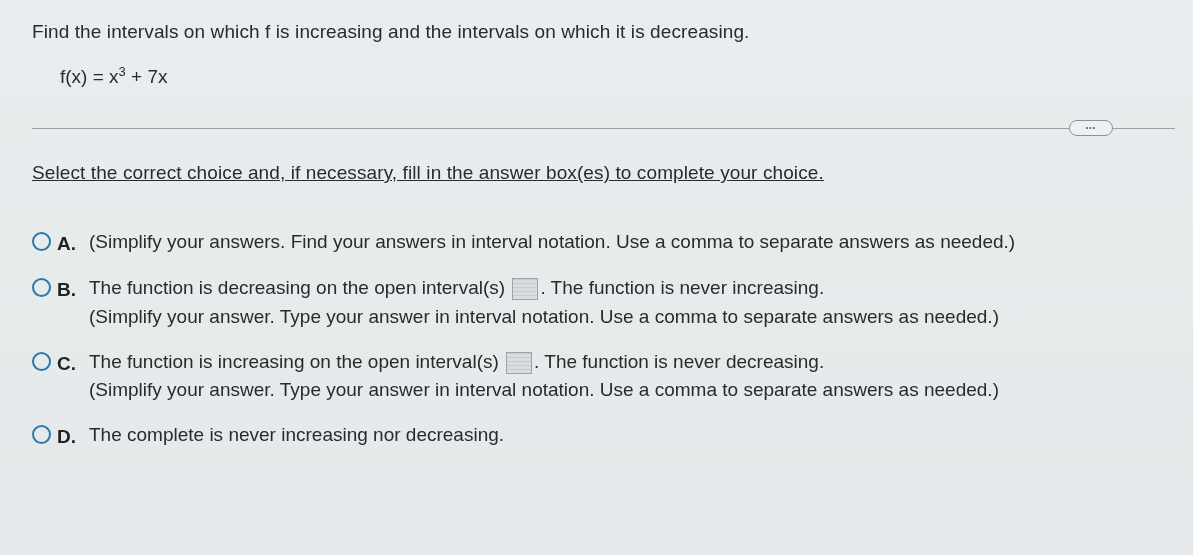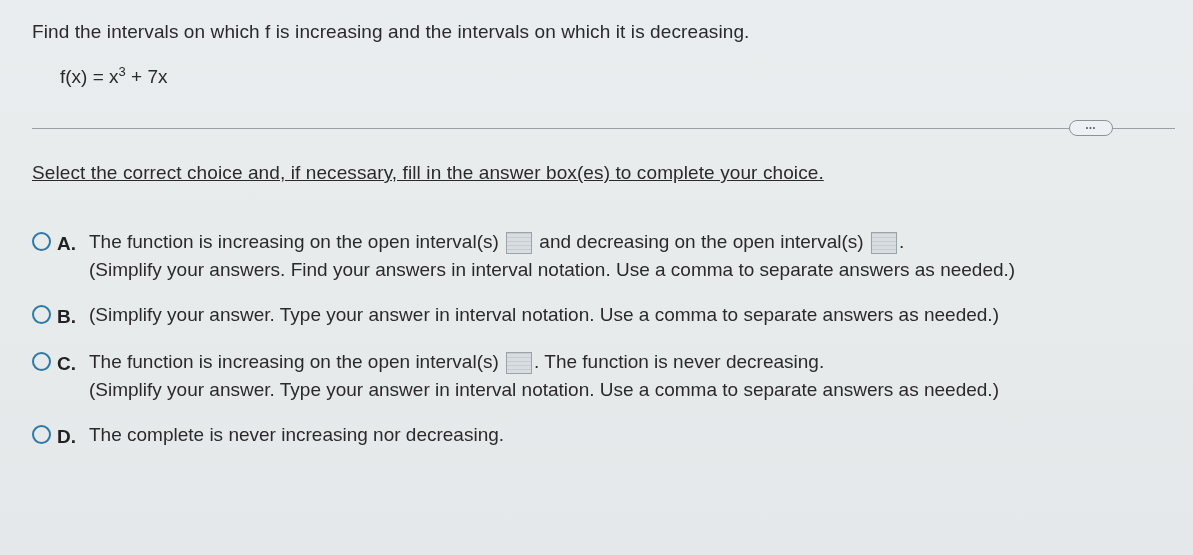--- a/index.html
+++ b/index.html
@@ -58,31 +58,31 @@
 </div>
 
 <div class="instruction">Select the correct choice and, if necessary, fill in the answer box(es) to complete your choice.</div>
 
 <div class="choices">
 
   <div class="choice">
     <div class="radio"></div>
     <div class="letter">A.</div>
     <div class="choice-body">
-      <div class="choice-line">
-        <span>The function is increasing on the open interval(s) </span><span class="answer-box"></span><span> and decreasing on the open interval(s) </span><span class="answer-box"></span><span>.</span>
-      </div>
       <div class="hint">(Simplify your answers. Find your answers in interval notation. Use a comma to separate answers as needed.)</div>
     </div>
   </div>
 
   <div class="choice">
     <div class="radio"></div>
     <div class="letter">B.</div>
     <div class="choice-body">
+      <div class="choice-line">
+        <span>The function is decreasing on the open interval(s) </span><span class="answer-box"></span><span>. The function is never increasing.</span>
+      </div>
       <div class="hint">(Simplify your answer. Type your answer in interval notation. Use a comma to separate answers as needed.)</div>
     </div>
   </div>
 
   <div class="choice">
     <div class="radio"></div>
     <div class="letter">C.</div>
     <div class="choice-body">
       <div class="choice-line">
         <span>The function is increasing on the open interval(s) </span><span class="answer-box"></span><span>. The function is never decreasing.</span>

